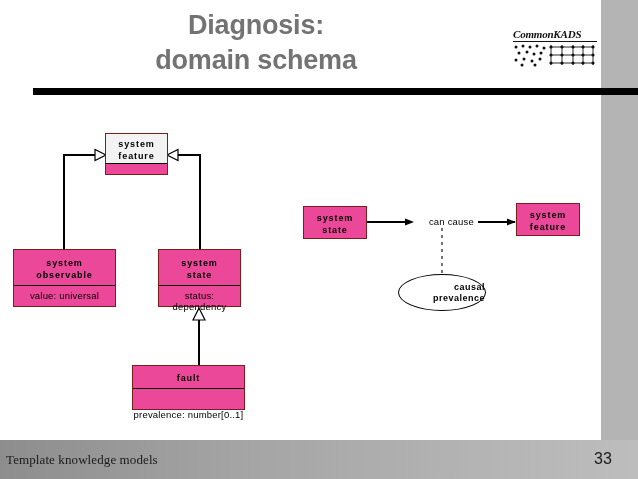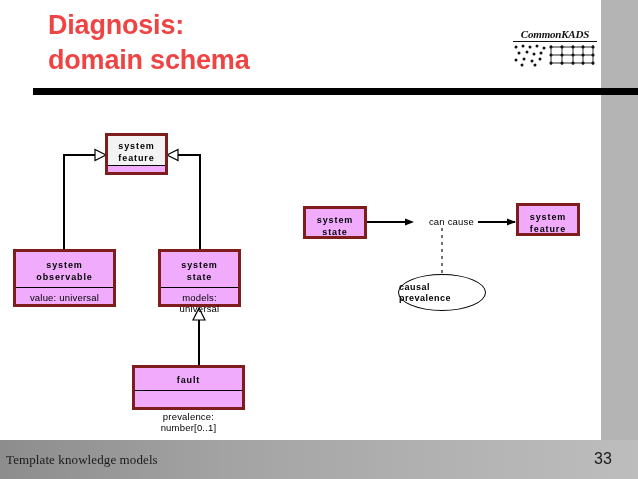--- a/index.html
+++ b/index.html
@@ -24,46 +24,47 @@
     left: 601px;
     top: 0;
     width: 37px;
     height: 440px;
     background: #b4b4b4;
   }
 
   
   .slide-title {
     position: absolute;
-    left: 48px;
+    left: 36px;
     top: 8px;
     width: 440px;
     font-size: 27px;
     font-weight: bold;
     line-height: 1.28;
-    color: #ef4444;
+    color: #737373;
     letter-spacing: -0.2px;
+    text-align: center;
   }
   .slide-title .ln { display: block; }
 
   
   .logo {
     position: absolute;
     left: 513px;
     top: 28px;
     width: 84px;
     height: 40px;
   }
   .logo-word {
     font-family: "Liberation Serif", serif;
     font-style: italic;
     font-weight: bold;
     font-size: 11px;
     color: #111;
-    text-align: center;
+    text-align: left;
     letter-spacing: -0.2px;
     border-bottom: 1px solid #111;
     padding-bottom: 0px;
     line-height: 13px;
   }
   .logo-grid { margin-top: 1px; }
 
   
   .title-rule {
     position: absolute;
@@ -106,22 +107,22 @@
     position: absolute;
     left: 0;
     top: 0;
     width: 638px;
     height: 440px;
   }
 
   
   .uml-box {
     position: absolute;
-    border: 3px solid #7f1d1d;
-    background: #f0abfc;
+    border: 1px solid #7f1d1d;
+    background: #ec4899;
     box-sizing: border-box;
   }
   .uml-name {
     font-size: 9px;
     font-weight: bold;
     text-align: center;
     letter-spacing: 0.9px;
     line-height: 12px;
     color: #000;
     box-sizing: border-box;
@@ -200,21 +201,21 @@
     left: 398px; top: 274px;
     width: 88px; height: 37px;
     border: 1px solid #000000;
     border-radius: 50%;
     background: #ffffff;
     box-sizing: border-box;
   }
   .assoc-class-ellipse .lbl {
     font-size: 9px;
     font-weight: bold;
-    text-align: left;
+    text-align: right;
     letter-spacing: 0.5px;
     line-height: 11px;
     padding-top: 7px;
     color: #000;
   }
   .assoc-class-ellipse .ln { display: block; }
 </style>
 </head>
 <body>
 
@@ -319,21 +320,21 @@
       <span class="ln">observable</span>
     </div>
     <div class="uml-attrs">value:  universal</div>
   </div>
 
   <div class="uml-box" id="box-system-state-left">
     <div class="uml-name">
       <span class="ln">system</span>
       <span class="ln">state</span>
     </div>
-    <div class="uml-attrs">models: universal</div>
+    <div class="uml-attrs">status: dependency</div>
   </div>
 
   <div class="uml-box" id="box-fault">
     <div class="uml-name">
       <span class="ln">fault</span>
     </div>
     <div class="uml-attrs">prevalence:  number[0..1]</div>
   </div>
 
   <div class="uml-box" id="box-system-state-right">

